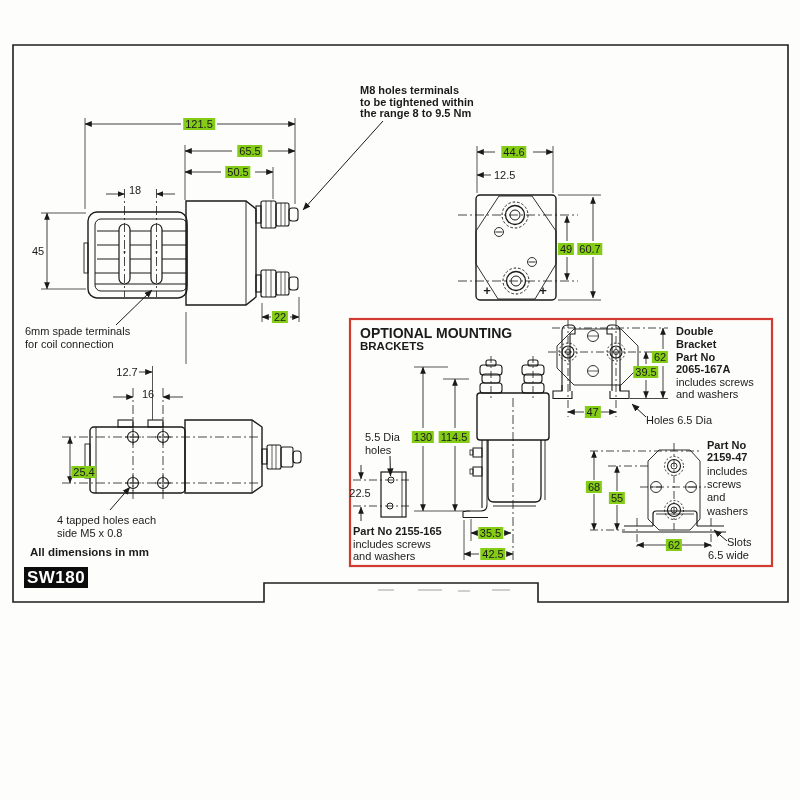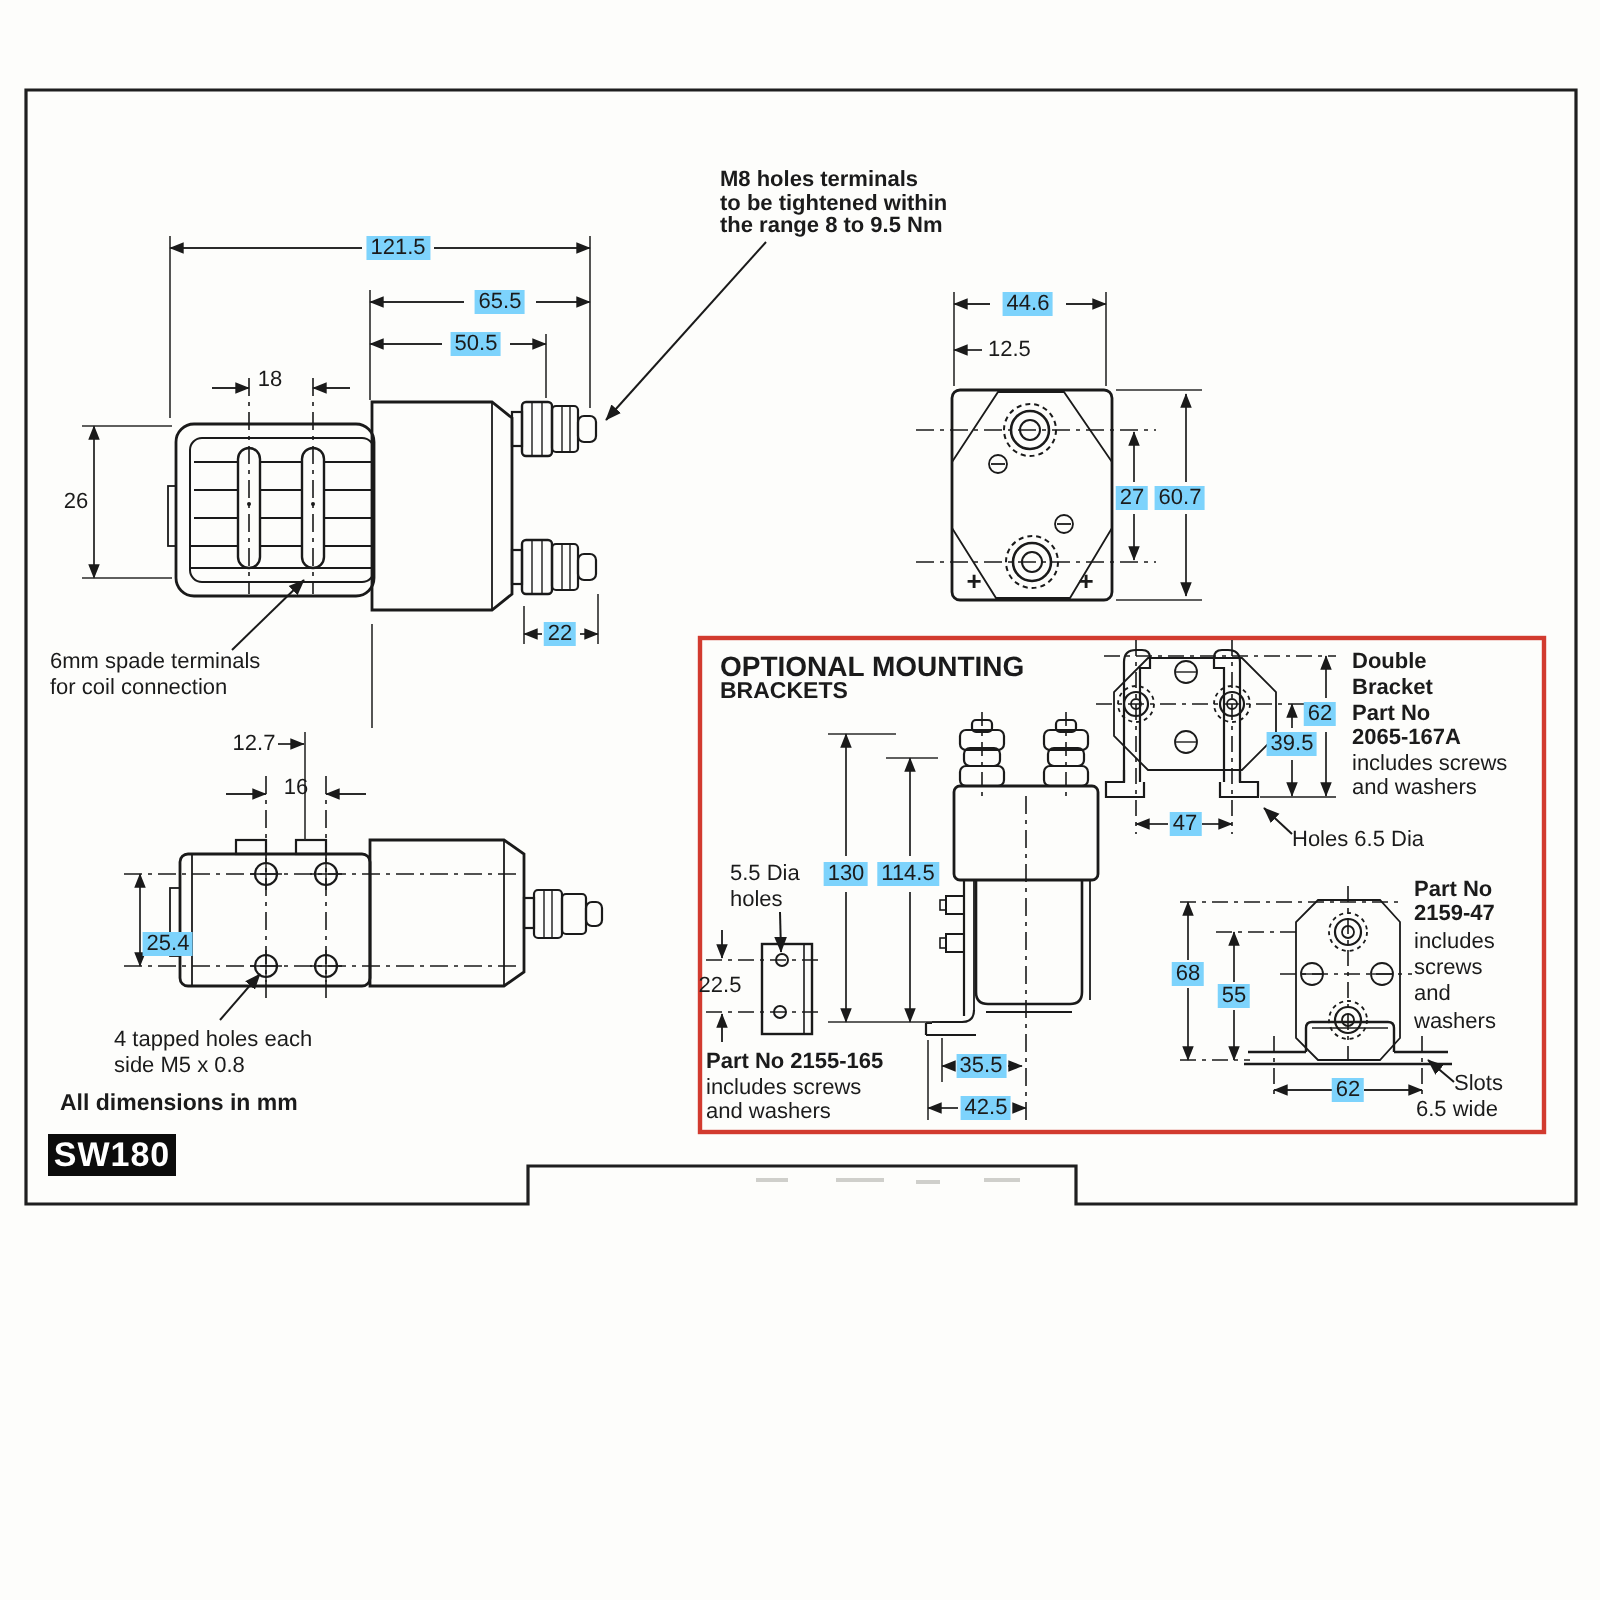--- a/index.html
+++ b/index.html
@@ -2,21 +2,21 @@
 <html><head>
 <meta charset="utf-8">
 <style>
   html,body{margin:0;padding:0;background:#fdfdfb;}
   #page{position:relative;width:800px;height:800px;background:#fdfdfb;overflow:hidden;
         font-family:"Liberation Sans", sans-serif;}
   svg{position:absolute;left:0;top:0;}
   .lbl{position:absolute;font-size:11px;color:#1b1b1b;white-space:nowrap;line-height:12px;}
   .c{transform:translate(-50%,-50%);}
   .lt{transform:translate(0,-50%);}
-  .wbg{background:#7dd3fc;padding:0 2px;}
+  .wbg{background:#84cc16;padding:0 2px;}
   .b{font-weight:bold;}
   .sym{font-size:13px;font-weight:bold;}
   #badge{position:absolute;left:24px;top:567px;width:64px;height:21px;background:#0c0c0c;
          display:flex;align-items:center;justify-content:center;}
   #badge span{color:#fff;font-weight:bold;font-size:17px;letter-spacing:.5px;}
 </style>
 </head>
 <body>
 
 <div id="page">
@@ -290,33 +290,33 @@
     <line x1="637" y1="545" x2="666" y2="545" marker-start="url(#ah)"></line>
     <line x1="682" y1="545" x2="711" y2="545" marker-end="url(#ah)"></line>
     <line x1="727" y1="541" x2="714" y2="530" marker-end="url(#ah)" stroke="#1a1a1a" stroke-width="1"></line>
   </g>
 </svg>
 
 <span class="lbl c wbg" style="left:199px;top:124px;">121.5</span>
 <span class="lbl c wbg" style="left:250px;top:151px;">65.5</span>
 <span class="lbl c wbg" style="left:238px;top:172px;">50.5</span>
 <span class="lbl c" style="left:135px;top:190px;">18</span>
-<span class="lbl c" style="left:38px;top:251px;">26</span>
+<span class="lbl c" style="left:38px;top:251px;">45</span>
 <span class="lbl c wbg" style="left:280px;top:317px;">22</span>
 
 <span class="lbl lt b" style="left:360px;top:90px;">M8 holes terminals</span>
 <span class="lbl lt b" style="left:360px;top:101.5px;">to be tightened within</span>
 <span class="lbl lt b" style="left:360px;top:113px;">the range 8 to 9.5 Nm</span>
 
 <span class="lbl lt" style="left:25px;top:331px;">6mm spade terminals</span>
 <span class="lbl lt" style="left:25px;top:344px;">for coil connection</span>
 
 <span class="lbl c wbg" style="left:514px;top:152px;">44.6</span>
 <span class="lbl lt" style="left:494px;top:175px;">12.5</span>
-<span class="lbl c wbg" style="left:566px;top:249px;">27</span>
+<span class="lbl c wbg" style="left:566px;top:249px;">49</span>
 <span class="lbl c wbg" style="left:590px;top:249px;">60.7</span>
 <span class="lbl c sym" style="left:487px;top:291px;">+</span>
 <span class="lbl c sym" style="left:543px;top:291px;">+</span>
 
 <span class="lbl c" style="left:127px;top:372px;">12.7</span>
 <span class="lbl c" style="left:148px;top:394px;">16</span>
 <span class="lbl c wbg" style="left:84px;top:472px;text-align:right;">25.4</span>
 
 <span class="lbl lt" style="left:57px;top:519.5px;">4 tapped holes each</span>
 <span class="lbl lt" style="left:57px;top:533px;">side M5 x 0.8</span>

